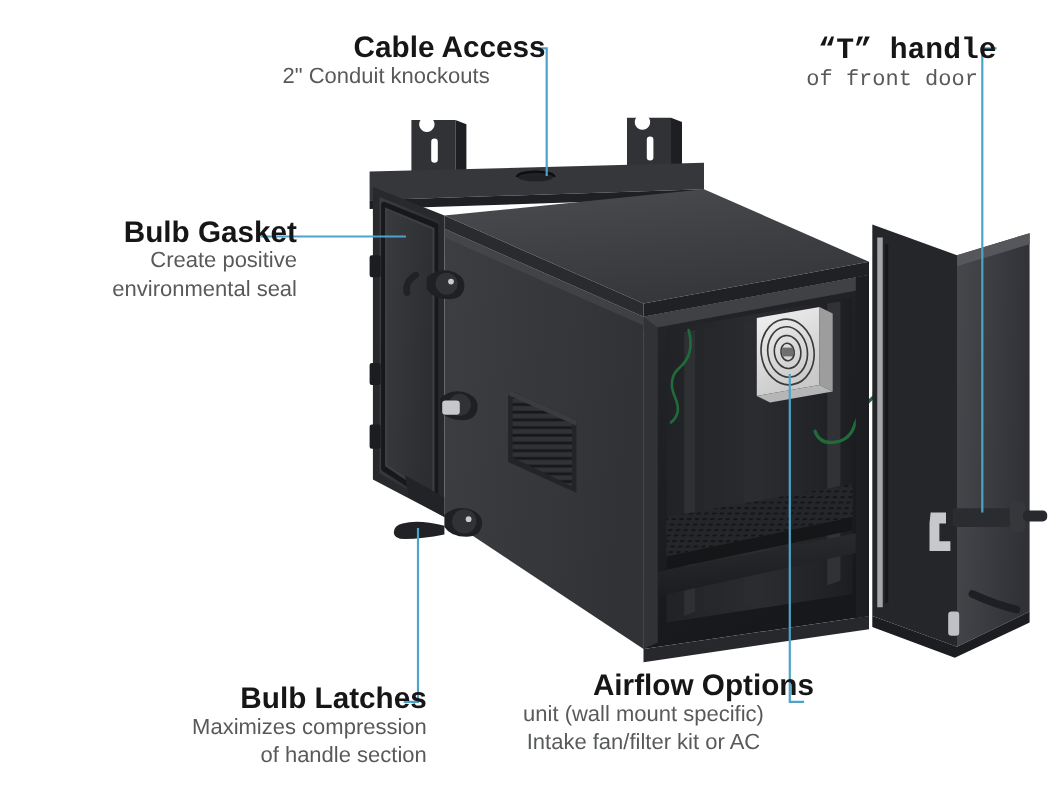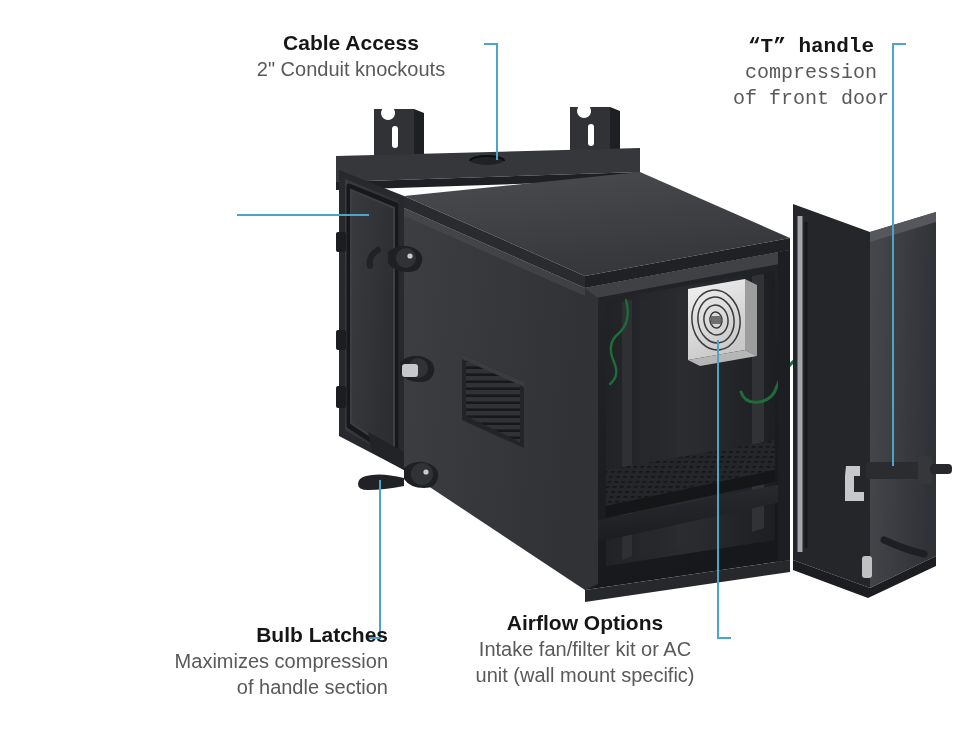--- a/index.html
+++ b/index.html
@@ -9,23 +9,24 @@
     font-family:"Liberation Sans", sans-serif;
     overflow:hidden;
     position:relative;
   }
   #stage{position:relative;width:960px;height:731px;}
   #art{position:absolute;left:0;top:0;width:960px;height:731px;}
   .callout{position:absolute;}
   .callout .hd{
     font-weight:bold;
     color:#161616;
-    font-size:21px;
+    font-size:27px;
     line-height:26px;
     white-space:nowrap;
+    text-align:right;
   }
   .callout .sb{
     color:#58595b;
     font-size:20px;
     line-height:26px;
     font-weight:normal;
   }
   .al-c{text-align:center;}
   .al-r{text-align:right;}
 
@@ -229,30 +230,34 @@
     </g>
   </svg>
 
   <div class="callout al-c" id="c-cable">
     <div class="hd">Cable Access</div>
     <div class="sb">2" Conduit knockouts</div>
   </div>
 
   <div class="callout al-c" id="c-thandle">
     <div class="hd">“T” handle</div>
-    <div class="sb">compression</div>
     <div class="sb">of front door</div>
   </div>
 
+  <div class="callout al-r" id="c-bulb">
+    <div class="hd">Bulb Gasket</div>
+    <div class="sb">Create positive</div>
+    <div class="sb">environmental seal</div>
+  </div>
 
   <div class="callout al-r" id="c-latch">
     <div class="hd">Bulb Latches</div>
     <div class="sb">Maximizes compression</div>
     <div class="sb">of handle section</div>
   </div>
 
   <div class="callout al-c" id="c-airflow">
     <div class="hd">Airflow Options</div>
+    <div class="sb">unit (wall mount specific)</div>
     <div class="sb">Intake fan/filter kit or AC</div>
-    <div class="sb">unit (wall mount specific)</div>
   </div>
 
 </div>
 
 </body></html>

